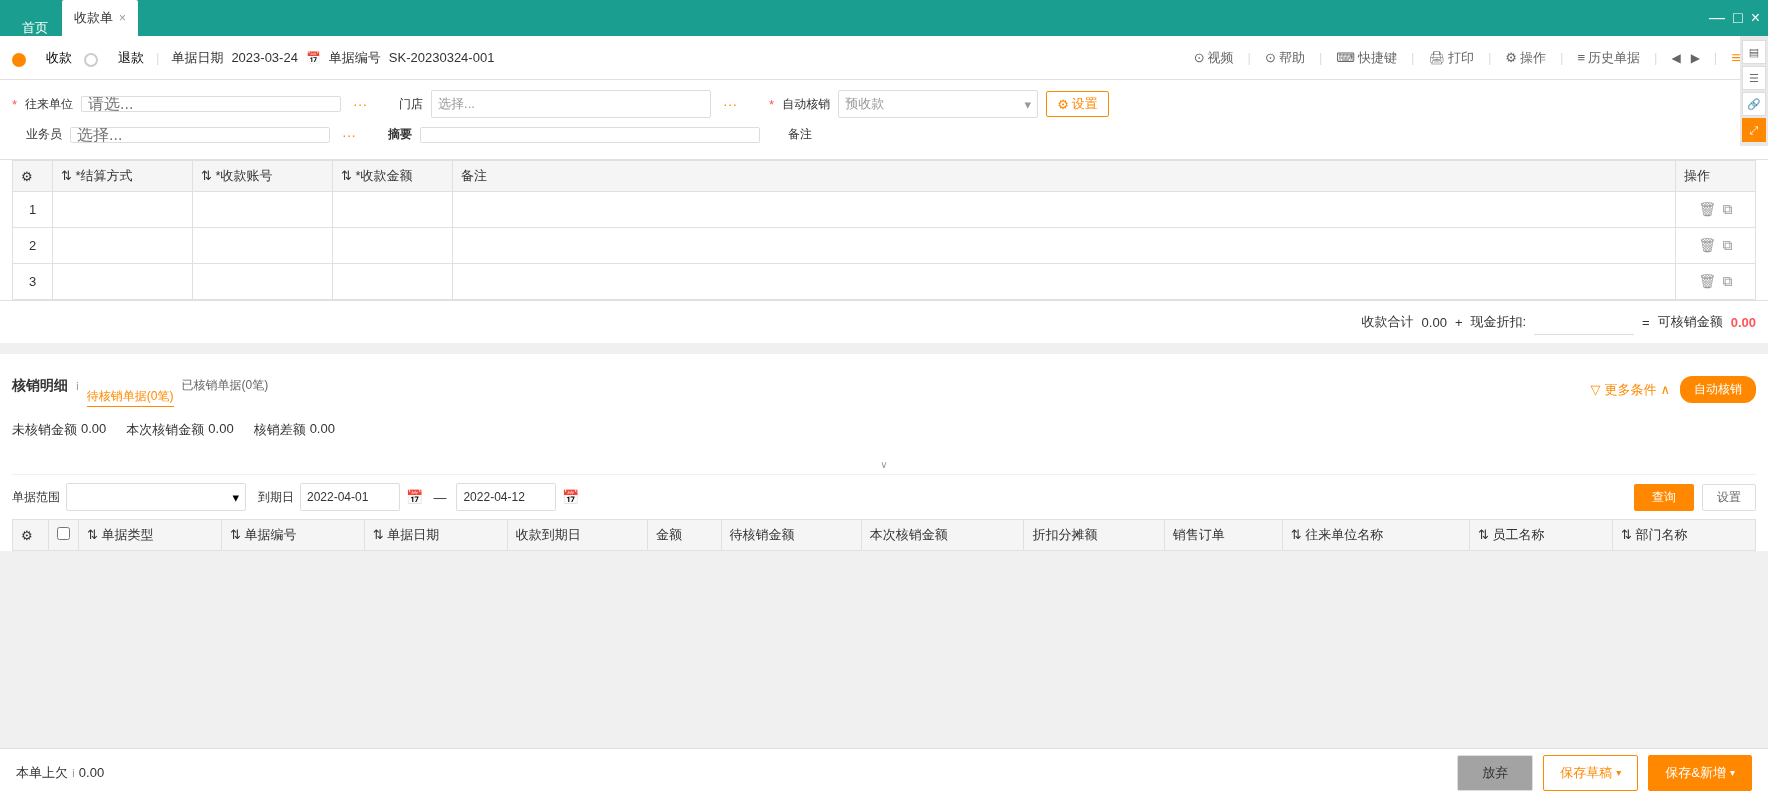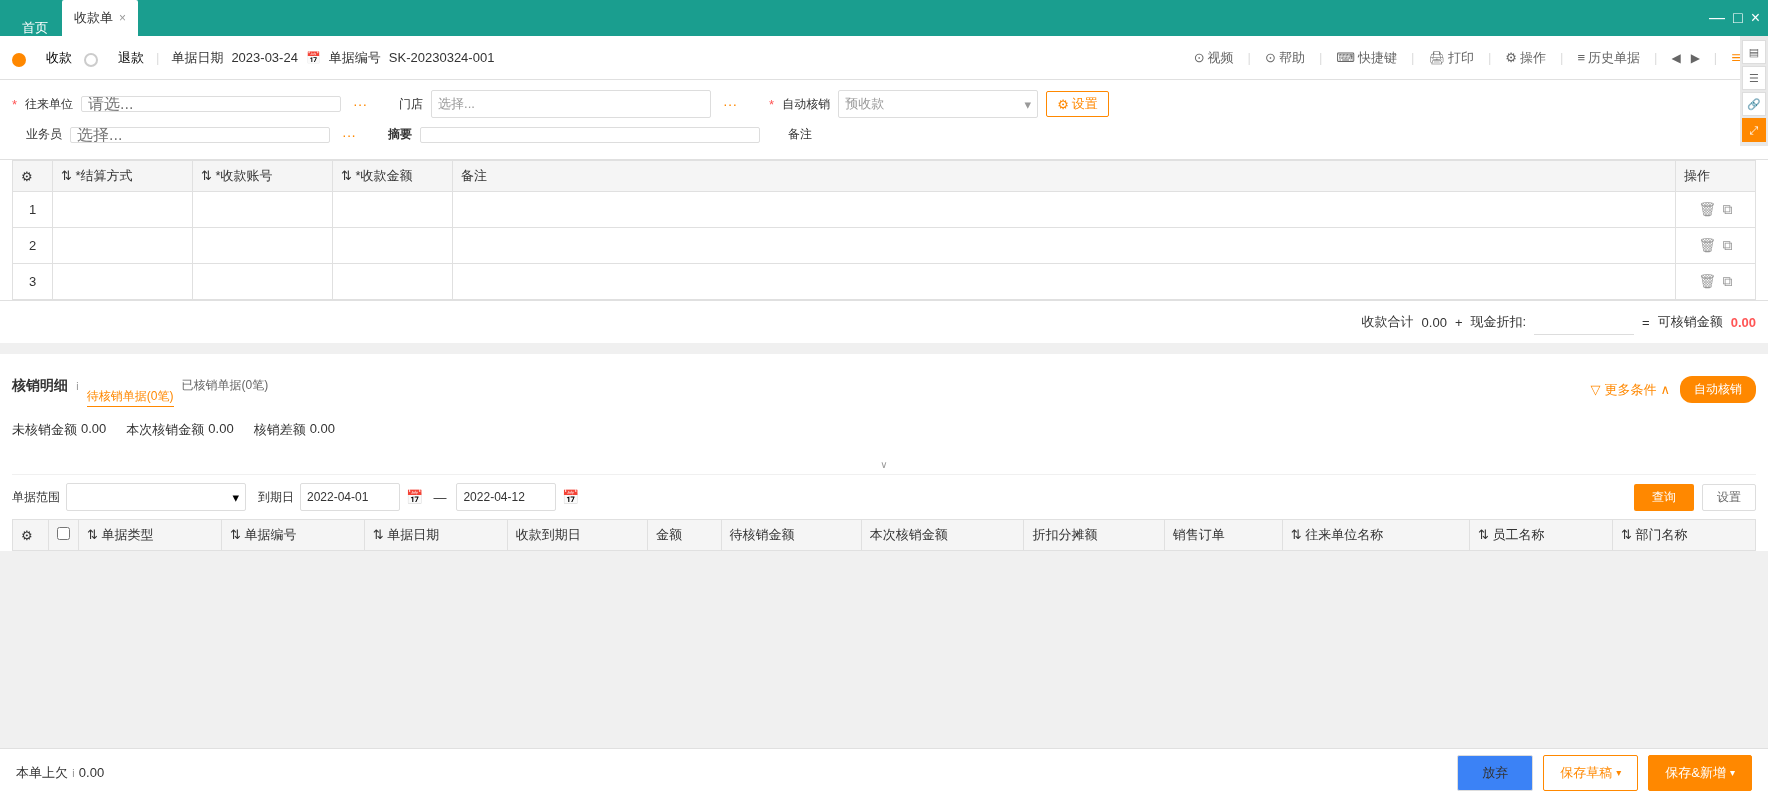--- a/index.html
+++ b/index.html
@@ -279,21 +279,21 @@
       background: #fff;
       height: 48px;
       display: flex;
       align-items: center;
       padding: 0 16px;
       border-top: 1px solid #e0e0e0;
       gap: 12px;
     }
     .bottom-info { font-size: 12px; color: #333; display: flex; align-items: center; gap: 4px; }
     .bottom-btns { margin-left: auto; display: flex; gap: 10px; }
-    .btn-abandon { background: #3b82f6; border: 1px solid #ddd; color: #333; border-radius: 2px; padding: 8px 24px; cursor: pointer; font-size: 13px; }
+    .btn-abandon { background: #a3a3a3; border: 1px solid #ddd; color: #333; border-radius: 2px; padding: 8px 24px; cursor: pointer; font-size: 13px; }
     .btn-draft { 
       background: #fff; border: 1px solid #f80; color: #f80; border-radius: 2px; 
       padding: 8px 16px; cursor: pointer; font-size: 13px; display: flex; align-items: center; gap: 4px;
     }
     .btn-save { 
       background: #f80; border: 1px solid #f80; color: #fff; border-radius: 2px; 
       padding: 8px 16px; cursor: pointer; font-size: 13px; display: flex; align-items: center; gap: 4px;
     }
     .chevron-down { font-size: 10px; }
 

